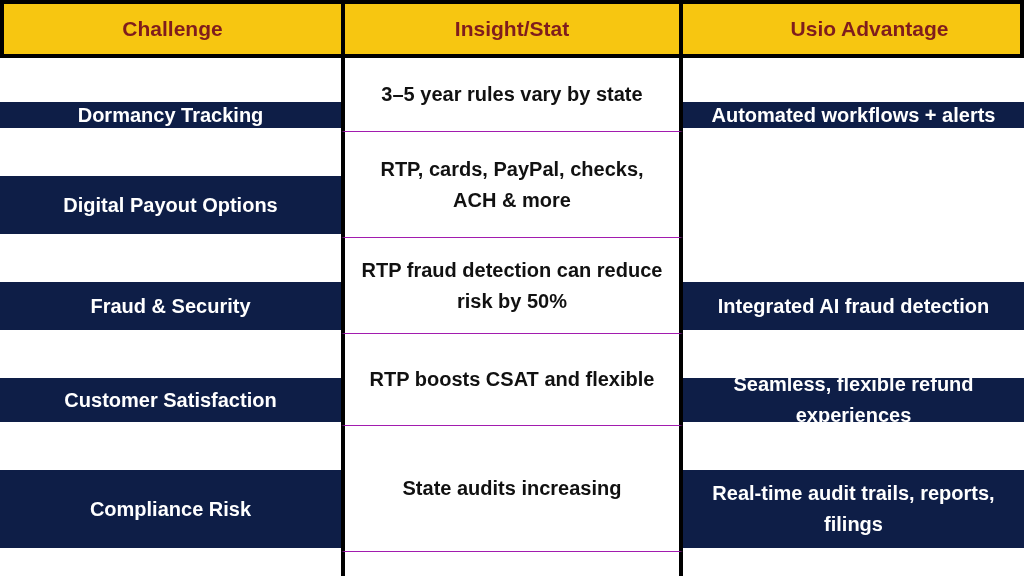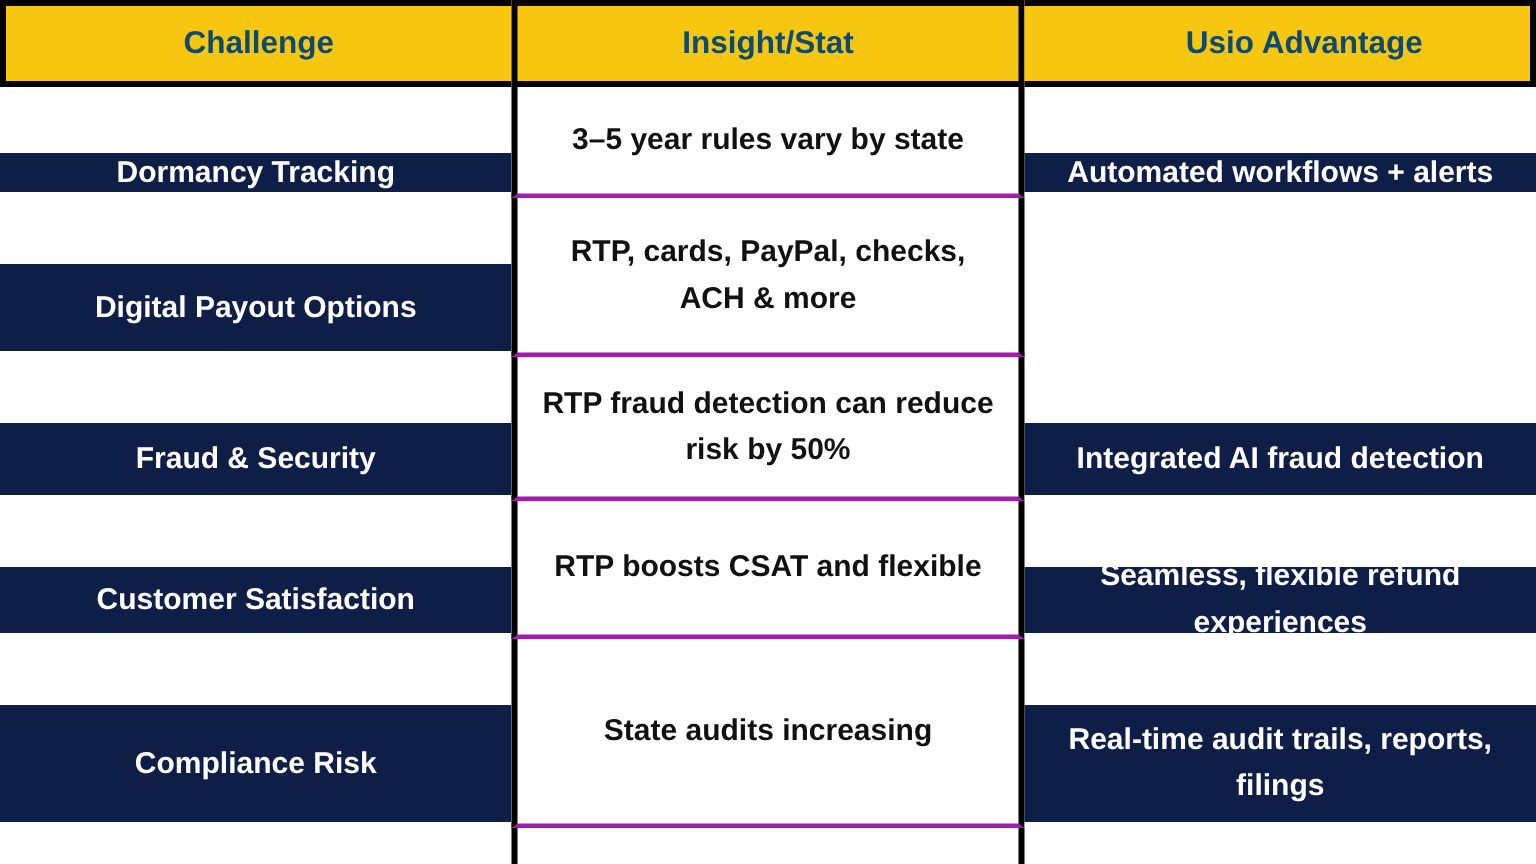--- a/index.html
+++ b/index.html
@@ -31,41 +31,41 @@
     line-height: 1.55;
   }
   .c1 { width: 341px; }
   .c2 { width: 342px; border-left: 4px solid #000000; border-right: 4px solid #000000; }
   .c3 { width: 341px; padding-left: 36px; }
 
   
   .row-header { height: 58px; }
   .row-header .cell {
     background: #f7c611;
-    color: #0c4a6e;
+    color: #7f1d1d;
     border-top: 4px solid #000000;
     border-bottom: 4px solid #000000;
     font-size: 21px;
   }
   .row-header .c1 { border-left: 4px solid #000000; }
   .row-header .c3 { border-right: 4px solid #000000; }
 
   
   .dark {
     background: #0e1e47;
     color: #ffffff;
     border-bottom: 4px solid #ffffff;
     font-size: 20px;
     padding: 0 14px;
     margin-top: 44px;
   }
   .light {
     background: #ffffff;
     color: #111111;
-    border-bottom: 3px solid #a21caf;
+    border-bottom: 1px solid #a21caf;
     font-size: 20px;
     padding: 0 16px;
   }
   .c3.dark { padding: 4px 8px; }
 
   .row-1 { height: 74px; }
   .row-2 { height: 106px; }
   .row-3 { height: 96px; }
   .row-4 { height: 92px; }
   .row-5 { height: 126px; border-radius: 32px; }

